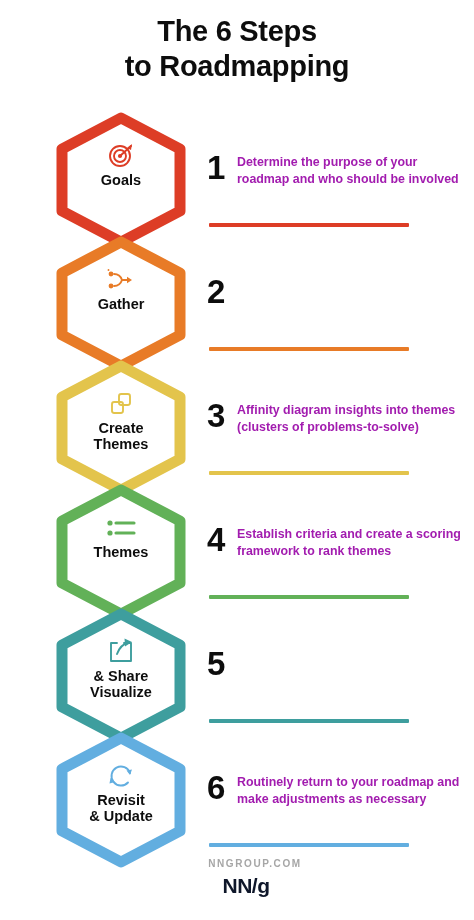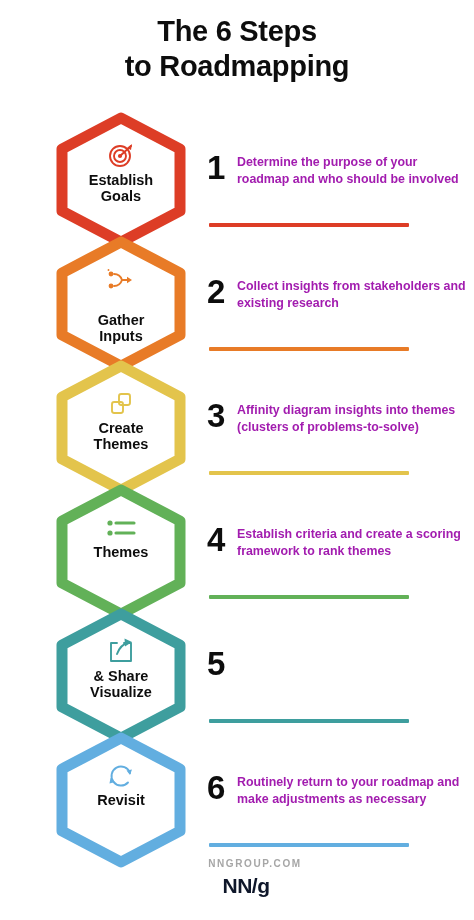--- a/index.html
+++ b/index.html
@@ -165,35 +165,32 @@
       <path d="M 121 738 L 180 769 L 180 831 L 121 862 L 62 831 L 62 769 Z" fill="none" stroke="#62AEE0" stroke-width="11" stroke-linejoin="round"></path>
       <g>
         <path d="M 130 773 A 9.5 9.5 0 1 0 128 782.5" stroke="#62AEE0" fill="none" stroke-width="1.9" stroke-linecap="round" stroke-linejoin="round"></path>
         <path d="M 126.5 770.5 L 132 769.5 L 130 775 Z" fill="#62AEE0" stroke="none"></path>
         <path d="M 110.5 778 L 115 782 L 109.5 783.5 Z" fill="#62AEE0" stroke="none"></path>
       </g>
     </svg>
 
   <div id="overlays">
       <div class="hex-label" style="top:172px">
-        <div>Establish</div>
         <div>Goals</div>
       </div>
       <div class="step-row" style="top:152px">
         <div class="step-num">1</div>
         <div class="step-desc">Determine the purpose of your roadmap and who should be involved</div>
       </div>
       <div class="step-rule" style="top:223px;background:#DD3D26"></div>
-      <div class="hex-label" style="top:312px">
+      <div class="hex-label" style="top:296px">
         <div>Gather</div>
-        <div>Inputs</div>
       </div>
       <div class="step-row" style="top:276px">
         <div class="step-num">2</div>
-        <div class="step-desc">Collect insights from stakeholders and existing research</div>
       </div>
       <div class="step-rule" style="top:347px;background:#E87B27"></div>
       <div class="hex-label" style="top:420px">
         <div>Create</div>
         <div>Themes</div>
       </div>
       <div class="step-row" style="top:400px">
         <div class="step-num">3</div>
         <div class="step-desc">Affinity diagram insights into themes (clusters of problems-to-solve)</div>
       </div>
@@ -209,20 +206,21 @@
       <div class="hex-label" style="top:668px">
         <div>&amp; Share</div>
         <div>Visualize</div>
       </div>
       <div class="step-row" style="top:648px">
         <div class="step-num">5</div>
       </div>
       <div class="step-rule" style="top:719px;background:#3E9E9E"></div>
       <div class="hex-label" style="top:792px">
         <div>Revisit</div>
+        <div>&amp; Update</div>
       </div>
       <div class="step-row" style="top:772px">
         <div class="step-num">6</div>
         <div class="step-desc">Routinely return to your roadmap and make adjustments as necessary</div>
       </div>
       <div class="step-rule" style="top:843px;background:#62AEE0"></div>
     </div>
 
   <div class="footer-url">NNGROUP.COM</div>
   <div class="footer-logo">NN/g</div>

